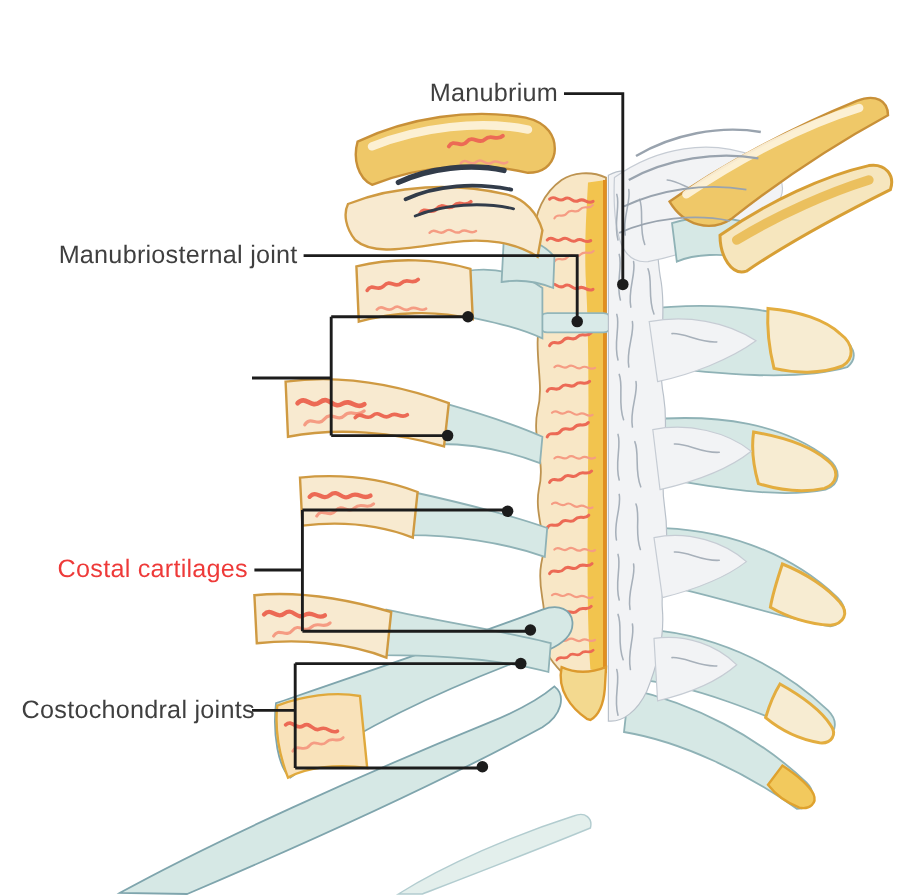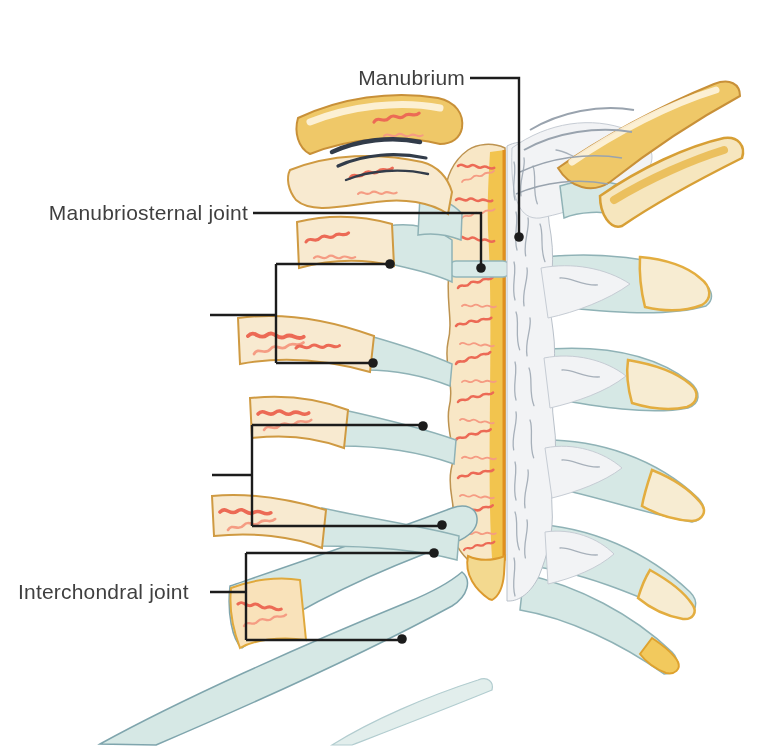--- a/index.html
+++ b/index.html
@@ -195,16 +195,17 @@
     <circle cx="434" cy="553" r="4.8"></circle>
     <circle cx="402" cy="639" r="4.8"></circle>
   </g>
 </svg>
 
 <div class="diagram-label align-right" style="left:20px;top:202px;width:228px;">Manubriosternal joint</div>
 
 <div class="diagram-label align-right" style="left:300px;top:67px;width:165px;">Manubrium</div>
 
 
-
-<div class="diagram-label" style="left:18px;top:581px;width:195px;">Interchondral joint</div>
+<div class="diagram-label red" style="left:48px;top:464px;width:170px;">Costal cartilages</div>
+
+<div class="diagram-label" style="left:18px;top:581px;width:195px;">Costochondral joints</div>
 
 </div>
 
 </body></html>

